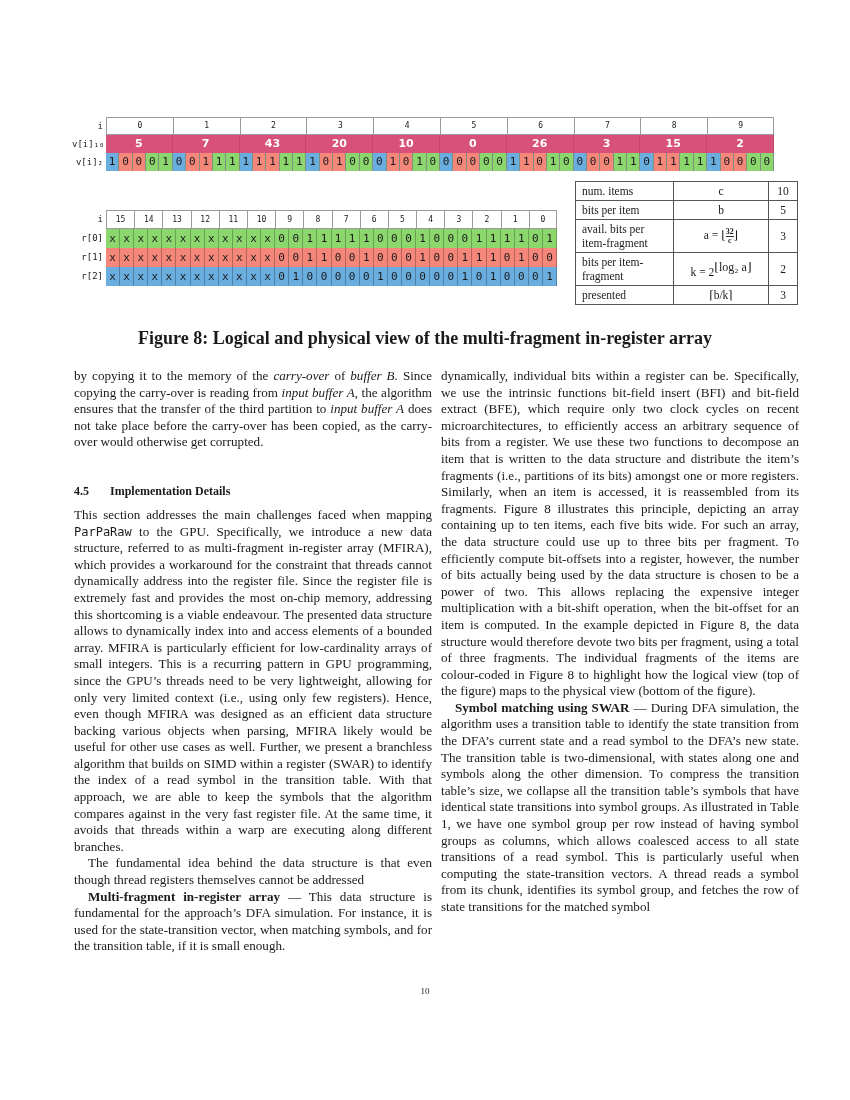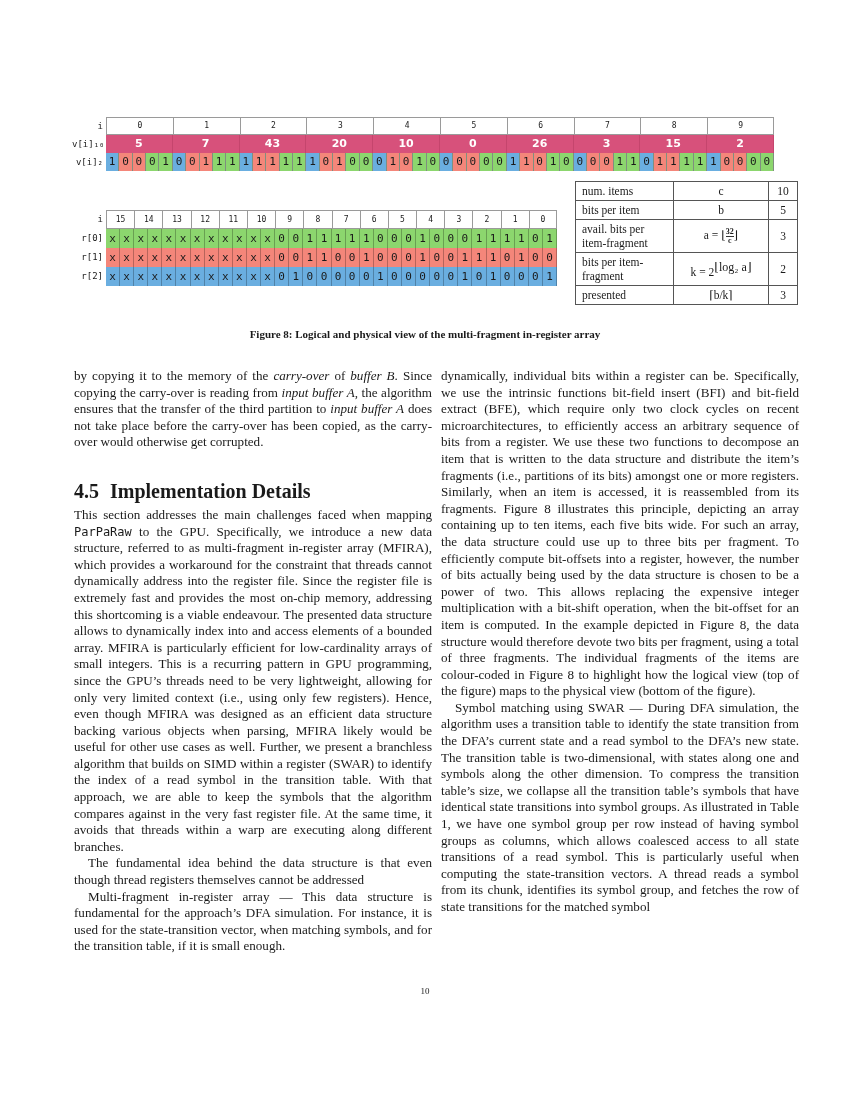--- a/index.html
+++ b/index.html
@@ -42,32 +42,32 @@
   .ptable td { border:1px solid #555; padding:2px 6px; vertical-align:middle; line-height:14px; }
   .ptable td.name { width:85px; }
   .ptable td.sym  { width:82px; text-align:center; }
   .ptable td.val  { width:16px; text-align:center; }
   .frac { display:inline-block; vertical-align:middle; text-align:center; font-size:8px; line-height:8px;font-weight:bold; }
   .frac span { display:block; }
   .frac .num { border-bottom:1px solid #333; }
 
   
   .caption { position:absolute; left:0; width:850px; top:328px; text-align:center;
-             font-weight:bold; font-size:11px; }
+             font-weight:bold; font-size:18px; }
 
   
   .col { position:absolute; top:368px; width:358px; font-size:13.1px; line-height:16.6px;
          text-align:justify; hyphens:manual; }
   .col.left { left:74px; }
   .col.right { left:441px; }
   .col p { margin:0; }
   .col p.indent { text-indent:14px; }
-  .section-head { font-weight:bold; font-size:20px; margin:30px 0 6px 0; line-height:20px; }
+  .section-head { font-weight:bold; font-size:12px; margin:30px 0 6px 0; line-height:20px; }
   .section-head .num { display:inline-block; width:36px; }
-  .runin { font-weight:normal;margin-top:40px; }
+  .runin { font-weight:bold;margin-top:40px; }
   .pagenum { position:absolute; top:986px; left:0; width:850px; text-align:center; font-size:9px; }
 </style>
 </head>
 <body>
 
 <div class="logical">
   <div class="lrow">
     <div class="lbl mono">i</div>
     <div class="cells mono" id="l-idx">
         <div class="idxcell">0</div>

